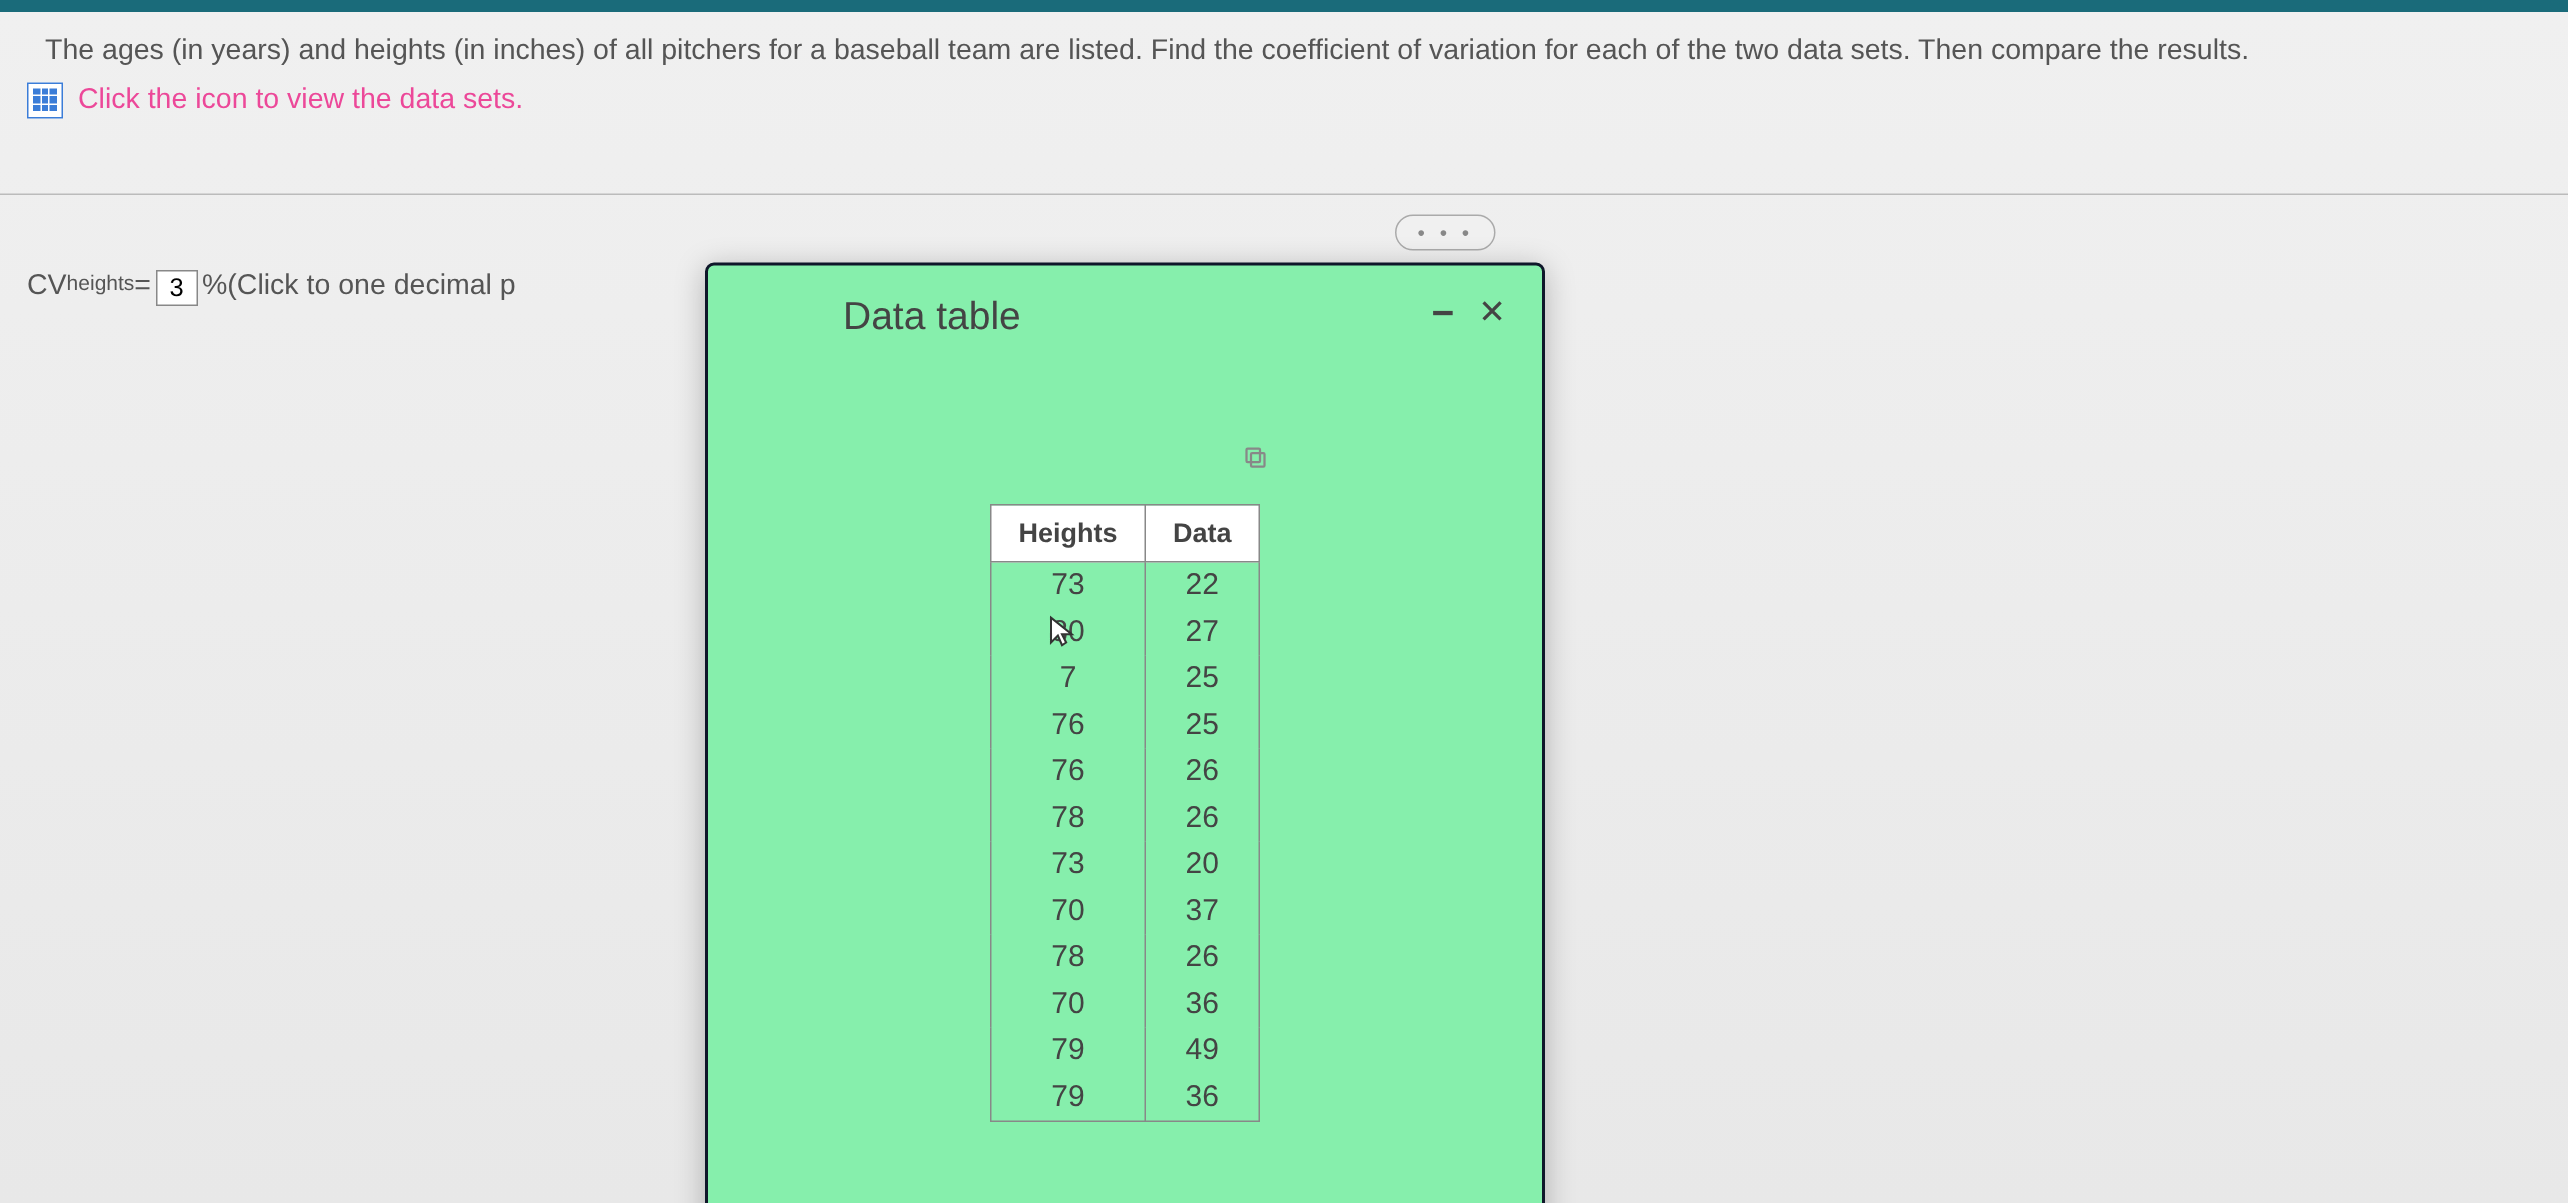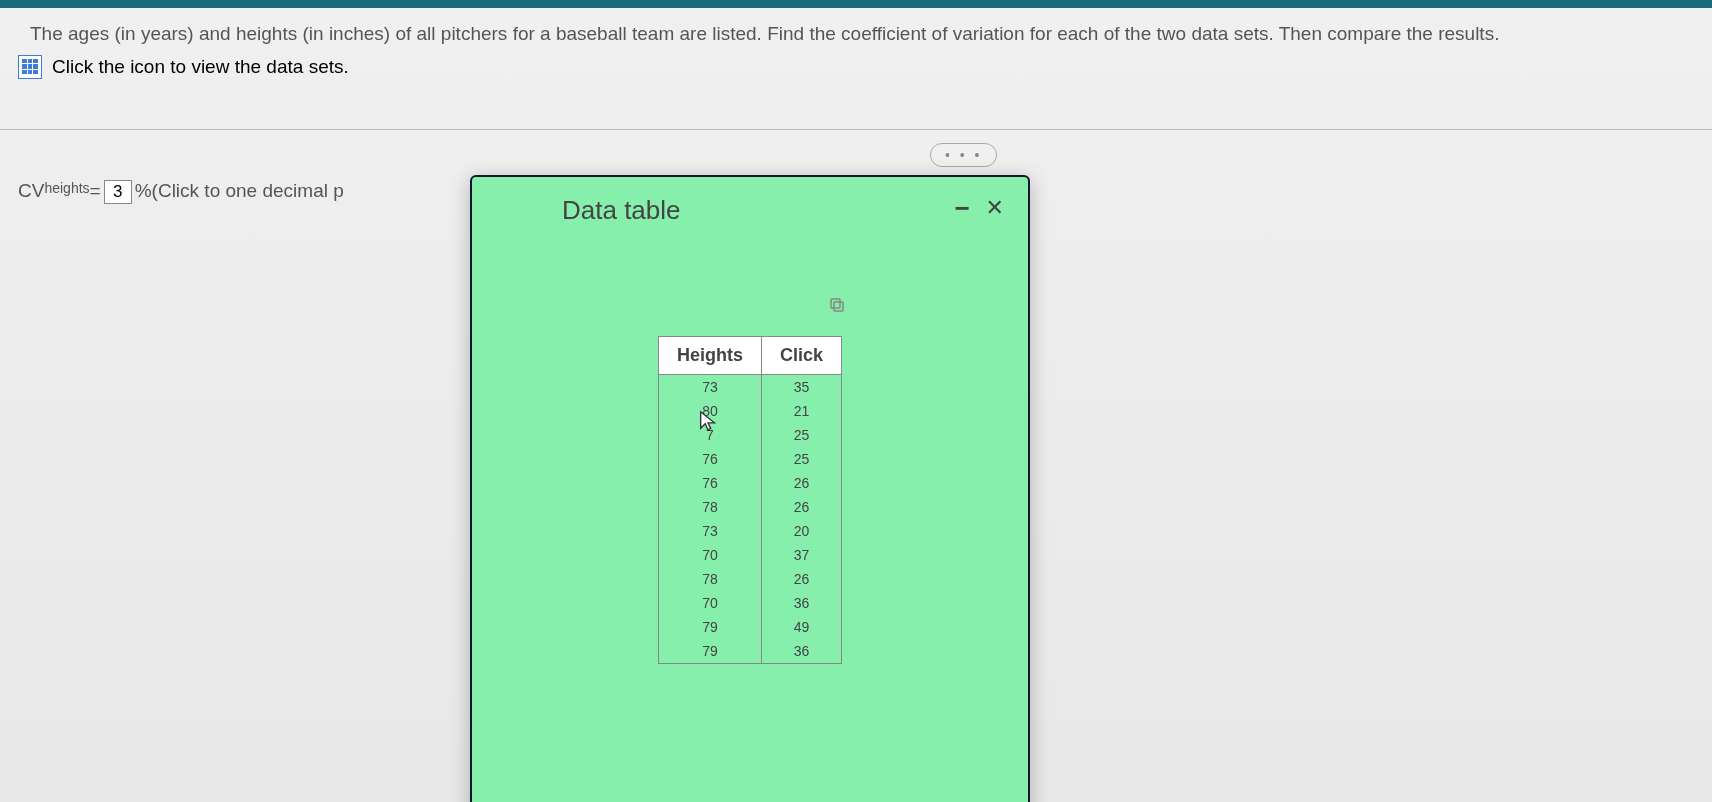--- a/index.html
+++ b/index.html
@@ -53,21 +53,21 @@
       grid-template-rows: repeat(3, 1fr);
       gap: 1px;
     }
     .data-icon-inner span {
       background: #3b7dd8;
       width: 100%;
       height: 100%;
     }
     .icon-text {
       font-size: 19px;
-      color: #000000;
+      color: #ec4899;
     }
     .divider {
       border: none;
       border-top: 1px solid #bbb;
       margin: 30px 0 0 0;
       position: relative;
     }
     .divider-dots {
       position: absolute;
       left: 930px;
@@ -170,21 +170,21 @@
       font-size: 18px;
       font-weight: bold;
       color: #444;
       text-align: center;
       background: #fff;
     }
     .data-table td {
       border-left: 1px solid #888;
       border-right: 1px solid #888;
       padding: 4px 18px;
-      font-size: 14px;
+      font-size: 20px;
       color: #444;
       text-align: center;
     }
     .data-table tr:last-child td {
       border-bottom: 1px solid #888;
     }
     .cursor-icon {
       position: absolute;
       left: 697px;
       top: 410px;
@@ -253,31 +253,31 @@
     <span class="copy-icon">
       <svg viewBox="0 0 24 24" fill="none" stroke="#888" stroke-width="2">
         <rect x="8" y="8" width="12" height="12" rx="1"></rect>
         <rect x="4" y="4" width="12" height="12" rx="1"></rect>
       </svg>
     </span>
     <table class="data-table">
       <thead>
         <tr>
           <th>Heights</th>
-          <th>Click</th>
+          <th>Data</th>
         </tr>
       </thead>
       <tbody id="table-body">
       <tr>
             <td>73</td>
-            <td>35</td>
+            <td>22</td>
           </tr>
           <tr>
             <td>80</td>
-            <td>21</td>
+            <td>27</td>
           </tr>
           <tr>
             <td>7</td>
             <td>25</td>
           </tr>
           <tr>
             <td>76</td>
             <td>25</td>
           </tr>
           <tr>

